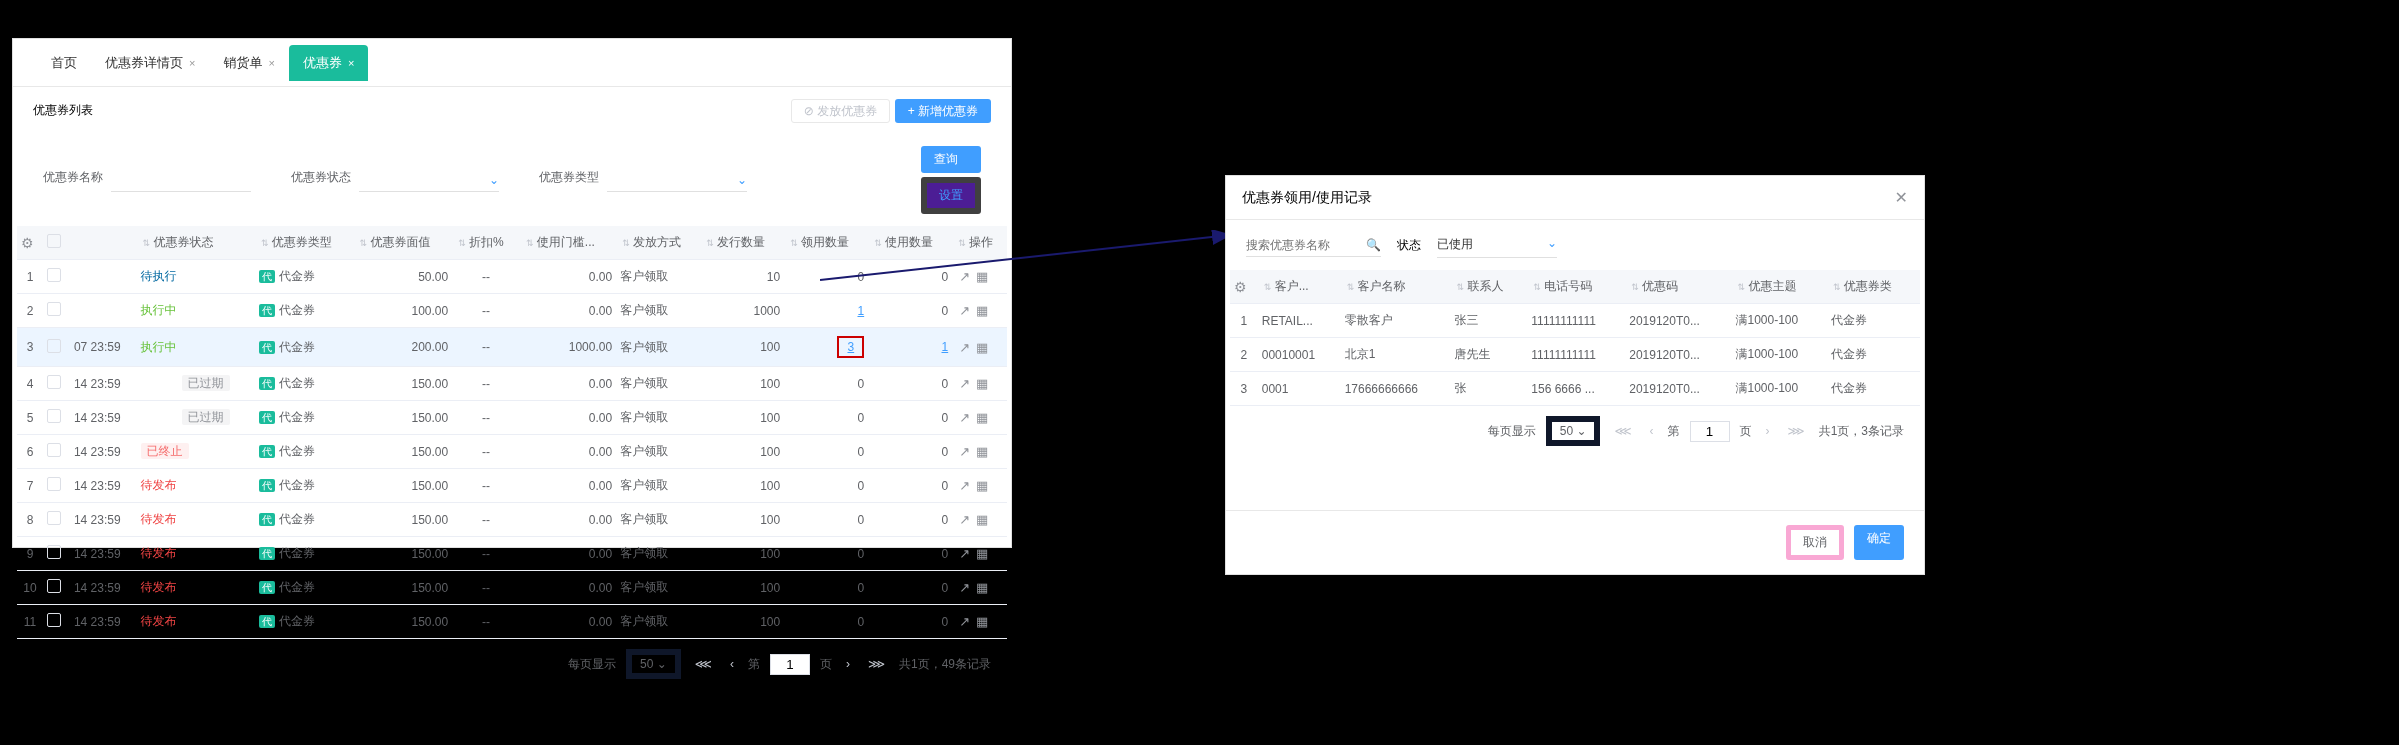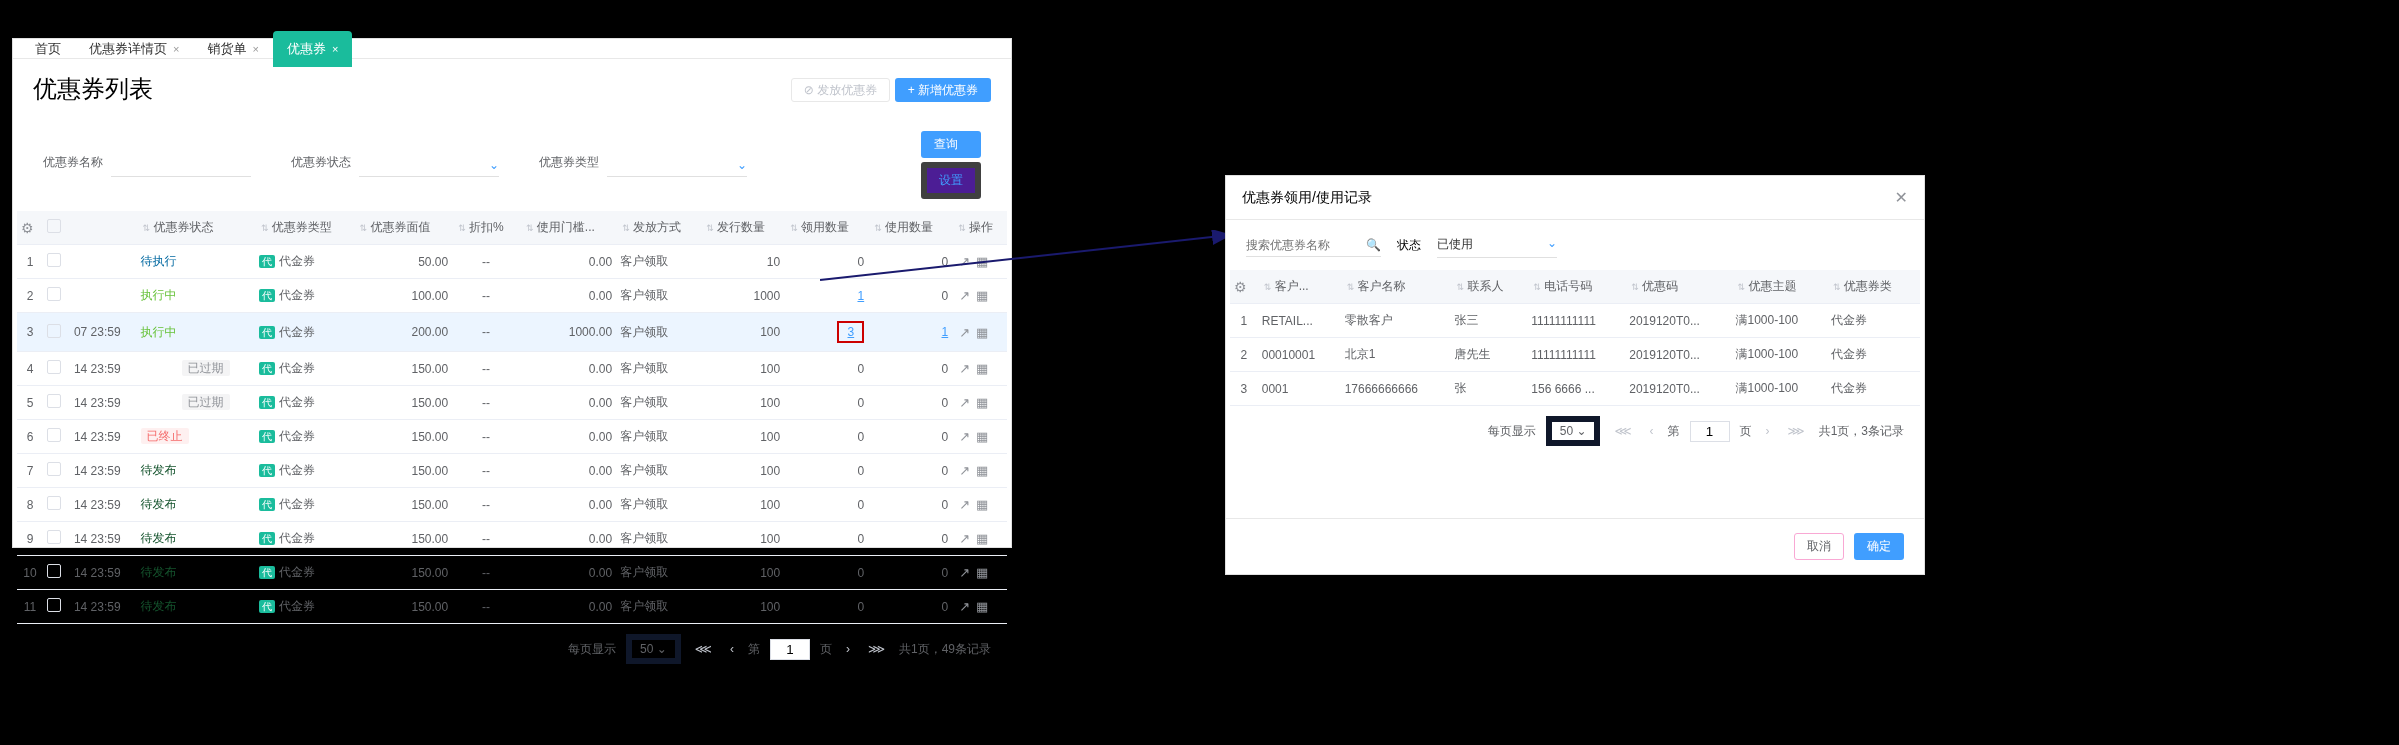--- a/index.html
+++ b/index.html
@@ -1,49 +1,49 @@
 <!DOCTYPE html>
 <html><head>
 <meta charset="utf-8">
 <style>
 * { margin: 0; padding: 0; box-sizing: border-box; font-family: -apple-system, "Microsoft YaHei", sans-serif; }
 body { background: #000; width: 2399px; height: 745px; position: relative; }
 .window { background: #fff; position: absolute; border: 1px solid #e0e0e0; }
 .window-left { left: 12px; top: 38px; width: 1000px; height: 510px; }
-.tabs { height: 20px; display: flex; align-items: center; border-bottom: 1px solid #e8e8e8; padding: 0 8px; }
+.tabs { height: 48px; display: flex; align-items: center; border-bottom: 1px solid #e8e8e8; padding: 0 24px; }
 .tab { padding: 0 14px; height: 36px; display: flex; align-items: center; font-size: 13px; color: #333; cursor: pointer; }
 .tab.active { background: #1abc9c; color: #fff; border-radius: 4px 4px 0 0; }
 .tab-close { margin-left: 6px; color: #999; font-size: 11px; }
 .tab.active .tab-close { color: #fff; }
 .page-header { display: flex; align-items: center; justify-content: space-between; padding: 14px 20px; }
-.page-title { font-size: 24px; font-weight: 500; }
+.page-title { font-size: 12px; font-weight: 500; }
 .btn { padding: 4px 12px; border-radius: 3px; font-size: 12px; cursor: pointer; border: 1px solid transparent; }
 .btn-primary { background: #409eff; color: #fff; }
 .btn-ghost { color: #c0c4cc; border-color: #e8e8e8; }
 .btn-outline { border: 6px solid #404040; color: #409eff; background: #4c1d95; }
-.btn-cancel { border: 1px solid #f9a8d4; color: #606266; background: #fff; }
+.btn-cancel { border: 5px solid #f9a8d4; color: #606266; background: #fff; }
 .filter-bar { display: flex; align-items: center; padding: 12px 30px; gap: 40px; }
 .filter-item { display: flex; align-items: flex-start; font-size: 12px; color: #606266; }
 .filter-label { margin-right: 8px; }
 .filter-input { border: none; border-bottom: 1px solid #e0e0e0; padding: 4px 0; width: 140px; font-size: 12px; }
 .filter-select { border: none; border-bottom: 1px solid #e0e0e0; padding: 4px 0; width: 140px; font-size: 12px; color: #c0c4cc; display: flex; justify-content: space-between; }
 .btn-col { display: flex; flex-direction: column; gap: 4px; margin-left: auto; }
 .table { width: 100%; font-size: 12px; border-collapse: collapse; }
 .table th { background: #f5f7fa; color: #606266; font-weight: 500; padding: 8px 4px; text-align: left; border-bottom: 1px solid #ebeef5; white-space: nowrap; }
 .table th .sort { color: #c0c4cc; font-size: 9px; margin-left: 2px; }
 .table td { padding: 8px 4px; border-bottom: 1px solid #ebeef5; color: #606266; white-space: nowrap; }
 .table tr.highlight { background: #ecf5ff; }
 .checkbox { width: 14px; height: 14px; border: 1px solid #dcdfe6; border-radius: 2px; display: inline-block; }
 .gear { color: #909399; font-size: 14px; }
 .status { font-size: 12px; }
 .status-pending { color: #0369a1; }
 .status-running { color: #67c23a; }
 .status-expired { color: #909399; background: #f4f4f5; padding: 1px 6px; border-radius: 2px; margin-left: 41px; }
 .status-stopped { color: #f56c6c; background: #fef0f0; padding: 1px 6px; border-radius: 2px; }
-.status-draft { color: #14532d; margin-top: 36px; }
+.status-draft { color: #ef4444; margin-top: 36px; }
 .type-badge { background: #1abc9c; color: #fff; padding: 1px 3px; border-radius: 2px; font-size: 10px; margin-right: 4px; }
 .num-right { text-align: right; }
 .link-num { color: #409eff; text-decoration: underline; cursor: pointer; }
 .red-box { border: 2px solid #c00; padding: 2px 8px; display: inline-block; }
 .action-icon { color: #909399; font-size: 13px; margin: 0 3px; cursor: pointer; }
 .pagination { display: flex; align-items: center; justify-content: flex-end; padding: 10px 20px; font-size: 12px; color: #606266; gap: 10px; }
 .page-input { width: 40px; border: 1px solid #dcdfe6; padding: 2px 4px; text-align: center; }
 .page-select { border: 6px solid #0f172a; padding: 2px 8px; }
 .page-nav { color: #c0c4cc; cursor: pointer; padding: 0 4px; }
 .arrow-line { position: absolute; }

